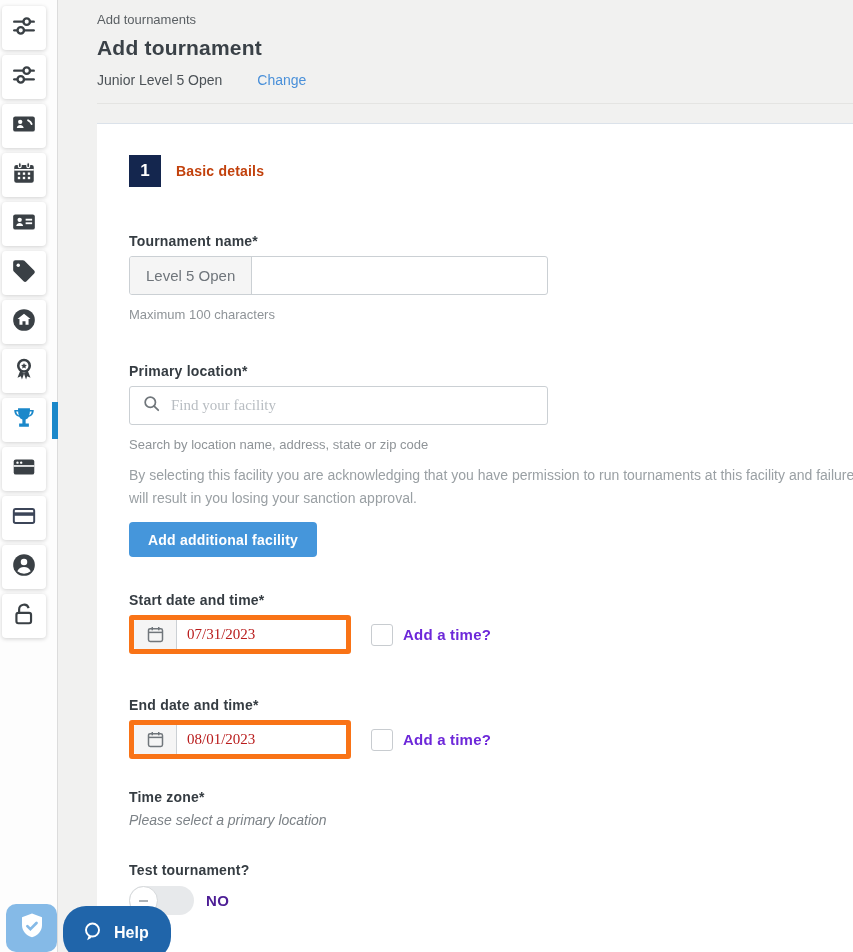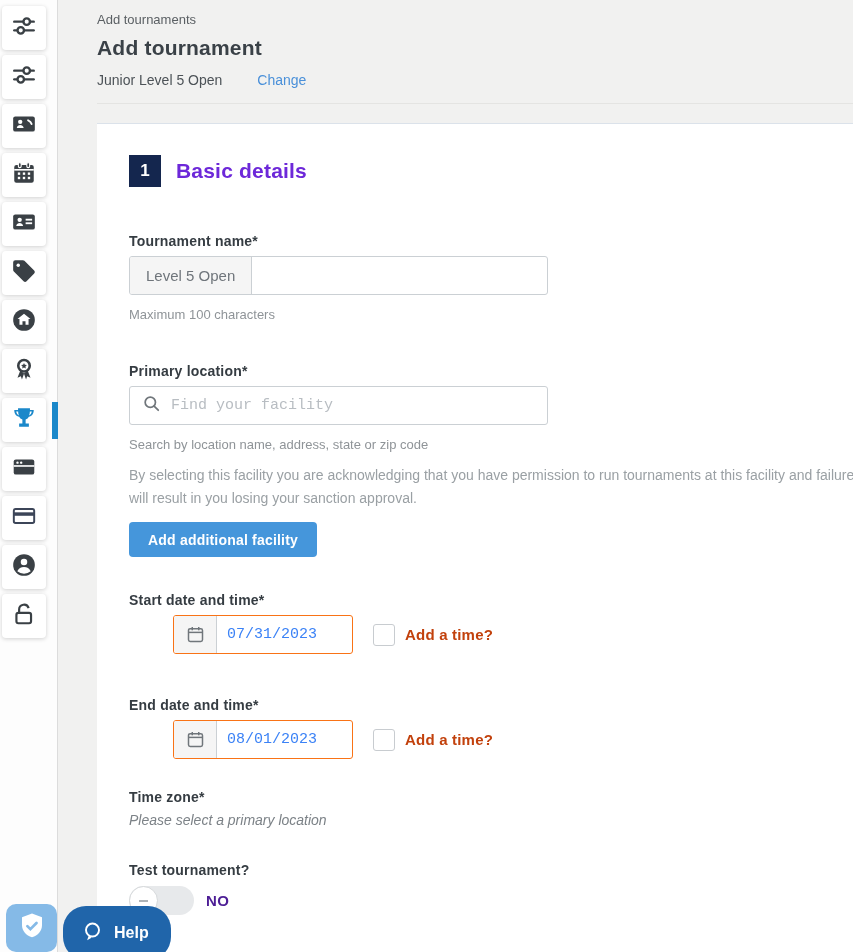--- a/index.html
+++ b/index.html
@@ -37,60 +37,60 @@
   .card {
     position:absolute; left:97px; top:123px; right:0; bottom:0;
     background:#fff; border-top:1px solid #dbe2ea; overflow:hidden;
   }
   .card-inner { padding:31px 0 0 32px; }
   .section-head { display:flex; align-items:center; }
   .step-badge {
     width:32px; height:32px; background:#14264e; color:#fff;
     font-size:17px; font-weight:bold; display:flex; align-items:center; justify-content:center;
   }
-  .section-title { margin-left:15px; font-size:21px; font-weight:bold; color:#6d28d9; letter-spacing:.2px; }
+  .section-title { margin-left:15px; font-size:14px; font-weight:bold; color:#c2410c; letter-spacing:.2px; }
   .field-label { font-size:14px; font-weight:bold; color:#353c42; margin-bottom:7px; letter-spacing:.2px; }
   .lbl1 { margin-top:46px; }
   .helper { font-size:13px; color:#8f9498; margin-top:12px; }
   
   .input-group { display:flex; width:419px; height:39px; border:1px solid #cbd0d4; border-radius:3px; background:#fff; }
   .addon {
     background:#f5f5f5; border-right:1px solid #cbd0d4; color:#6f757b;
     font-size:15px; display:flex; align-items:center; padding:0 16px; white-space:nowrap;
     border-radius:2px 0 0 2px;
   }
   .txt-input {
-    border:none; outline:none; flex:1; font-size:15px; color:#3b82f6; padding:0 10px;
-    font-family:Liberation Mono, monospace; background:transparent; min-width:0;
+    border:none; outline:none; flex:1; font-size:15px; color:#b91c1c; padding:0 10px;
+    font-family:Liberation Serif, serif; background:transparent; min-width:0;
   }
   .search-group { display:flex; align-items:center; width:419px; height:39px; border:1px solid #cbd0d4; border-radius:3px; margin-top:0; background:#fff; }
   .search-group svg { margin-left:12px; flex:none; }
   .search-group input::placeholder, .txt-input::placeholder { color:#b8bdc2; }
   .lbl2 { margin-top:41px; }
   .facility-note { margin-top:12px; font-size:14px; color:#9aa0a4; line-height:23px; }
   .note-line { white-space:nowrap; overflow:hidden; }
   .btn-primary {
     margin-top:12px; display:inline-block; background:#4596db; color:#fff;
     font-size:14px; font-weight:bold; border:none; border-radius:4px;
     height:35px; padding:8px 19px; cursor:pointer; font-family:"Liberation Sans", sans-serif;
     letter-spacing:.2px;
   }
   .lbl3 { margin-top:35px; }
   .lbl4 { margin-top:43px; }
   .date-row { display:flex; align-items:center; margin-top:7px; }
-  .date-group { display:flex; width:180px; height:39px; border:1px solid #f97316; border-radius:3px; background:#fff;margin-left:44px; }
+  .date-group { display:flex; width:222px; height:39px; border:5px solid #f97316; border-radius:3px; background:#fff; }
   .date-addon {
     width:43px; background:#f5f5f5; border-right:1px solid #cbd0d4;
     display:flex; align-items:center; justify-content:center; border-radius:2px 0 0 2px;
   }
   .checkbox-wrap { display:flex; align-items:center; margin-left:20px; cursor:pointer; }
   .checkbox {
     width:22px; height:22px; background:#fff; border:1px solid #c8ccd0; border-radius:3px;
   }
-  .checkbox-label { margin-left:10px; font-size:15px; font-weight:bold; color:#c2410c; letter-spacing:.2px; }
+  .checkbox-label { margin-left:10px; font-size:15px; font-weight:bold; color:#6d28d9; letter-spacing:.2px; }
   .lbl5 { margin-top:30px; }
   .tz-helper { font-size:14px; color:#7c8287; margin-top:6px;font-style:italic; }
   .lbl6 { margin-top:34px; }
   .toggle-row { display:flex; align-items:center; margin-top:8px; }
   .toggle {
     width:65px; height:29px; border-radius:15px; background:#e7e9eb; position:relative; cursor:pointer;
   }
   .toggle-knob {
     position:absolute; left:0; top:0; width:29px; height:29px; border-radius:50%;
     background:#fff; border:1px solid #d5d8da; display:flex; align-items:center; justify-content:center;

